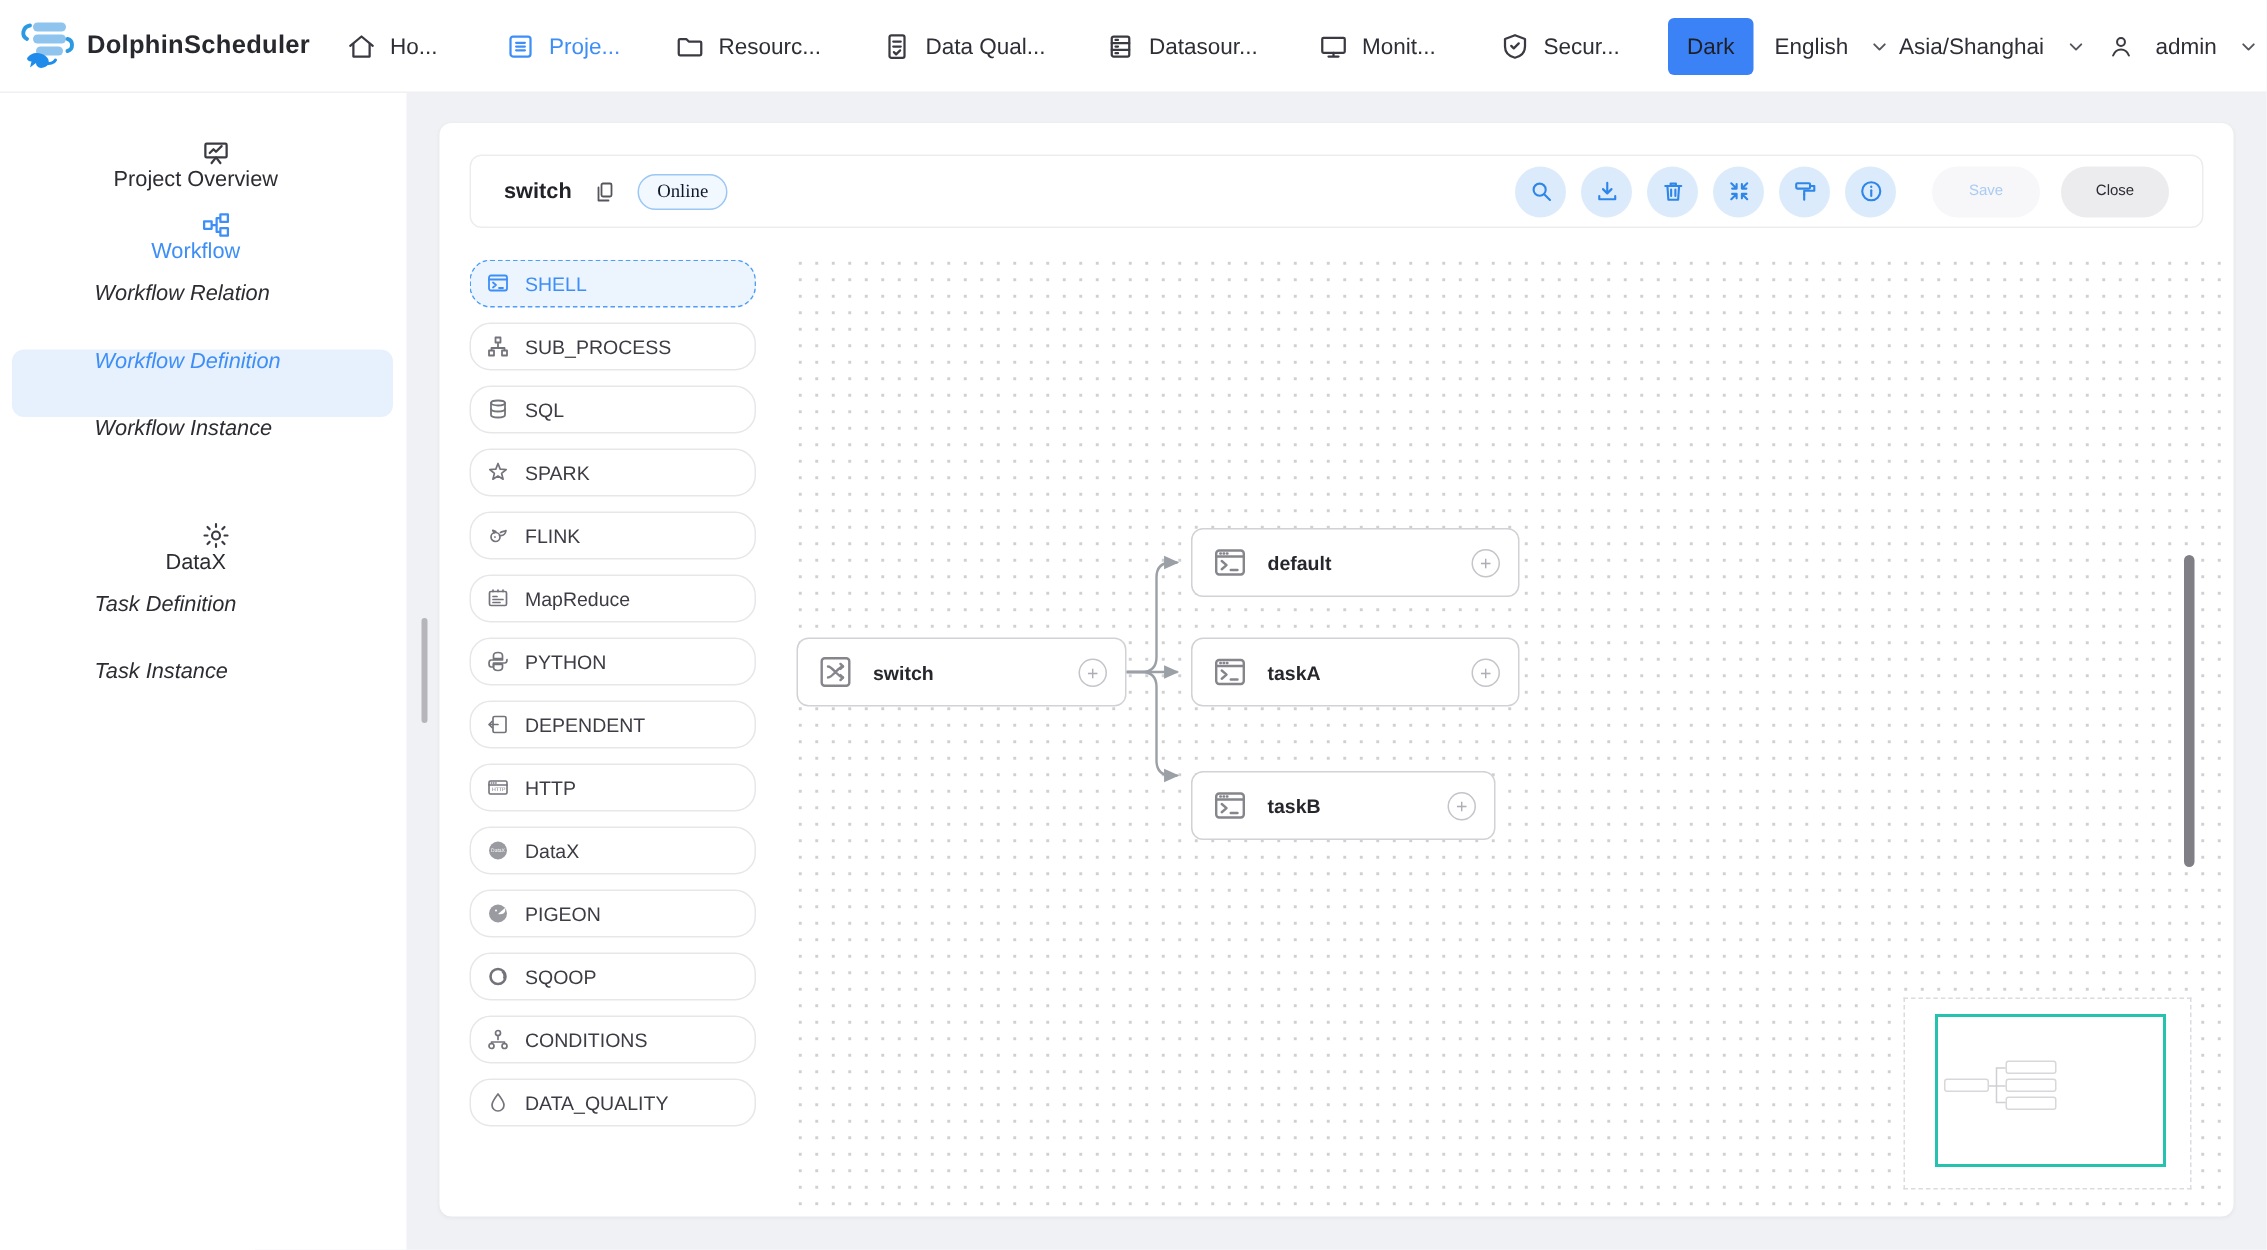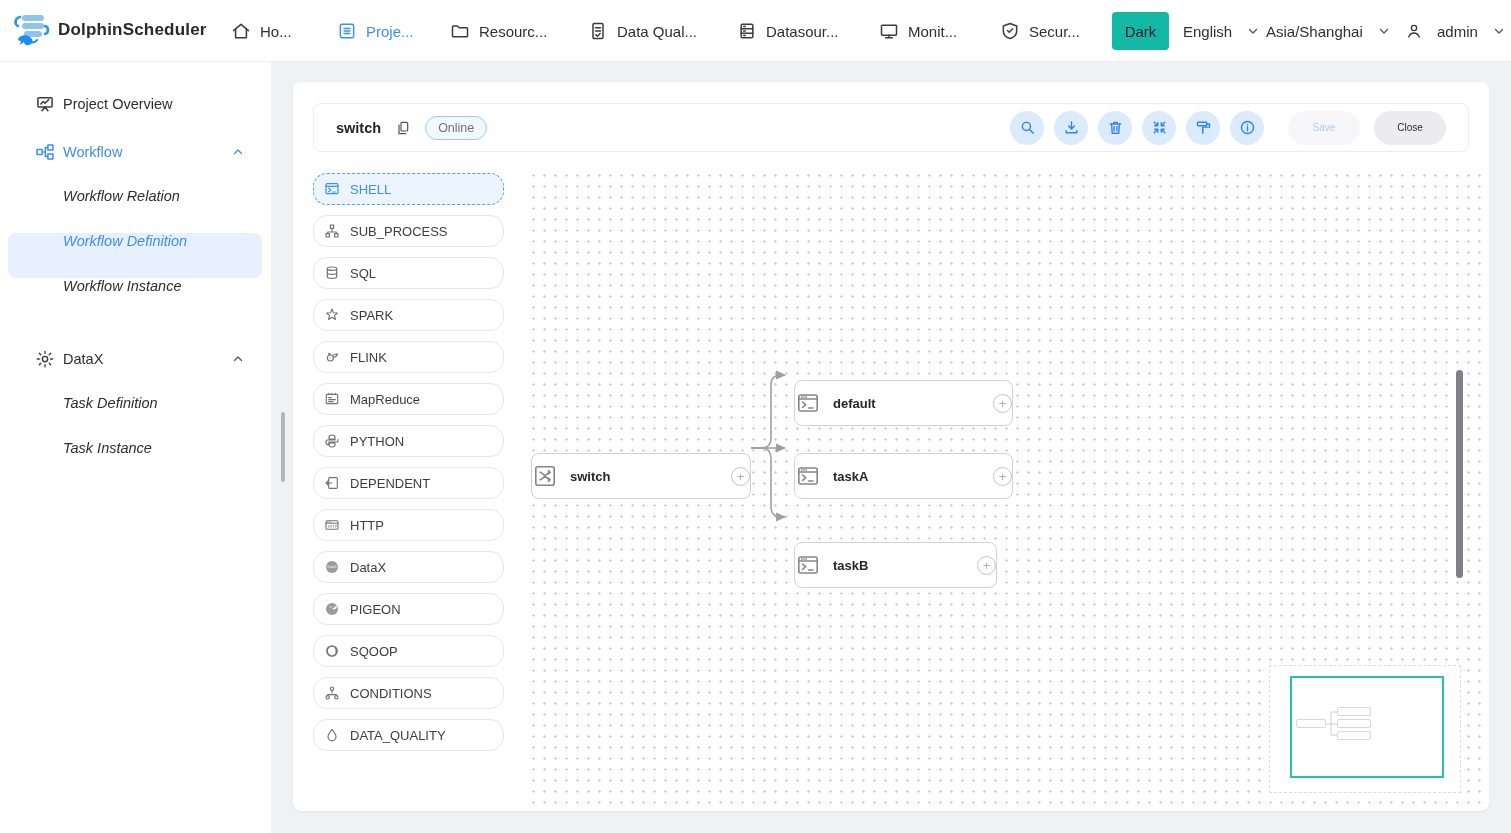--- a/index.html
+++ b/index.html
@@ -10,53 +10,53 @@
   
   .topnav { position:absolute; left:0; top:0; width:1511px; height:62px;
     background:#fff; border-bottom:1px solid #f0f0f3; z-index:20; }
   .brand { position:absolute; left:10px; top:8px; display:flex; align-items:center; gap:4px; }
   .brand-text { font-size:17px; font-weight:700; color:#28282f; letter-spacing:.2px; }
   .nav-tab { position:absolute; top:0; height:62px; display:flex; align-items:center; gap:9px;
     font-size:15px; color:#2e2e36; cursor:pointer; }
   .nav-tab svg { width:20px; height:20px; color:#3a3a42; }
   .nav-tab.active { color:#3e8ef7; }
   .nav-tab.active svg { color:#3e8ef7; }
-  .theme-btn { position:absolute; left:1112px; top:12px; width:57px; height:38px; background:#14b8a6;
+  .theme-btn { position:absolute; left:1112px; top:12px; width:57px; height:38px; background:#3b82f6;
     border:none; border-radius:4px; font-size:15px; color:#1f1f26; display:flex; align-items:center; justify-content:center;
     font-family:inherit; cursor:pointer; }
   .nav-select { position:absolute; top:0; height:62px; display:flex; align-items:center; gap:14px;
     font-size:15px; color:#2e2e36; cursor:pointer; }
   .nav-select svg.chev { width:14px; height:14px; color:#55555e; }
   .user-box svg.person { width:18px; height:18px; color:#3a3a42; }
 
   
   .sidebar { position:absolute; left:0; top:62px; width:271px; height:771px; background:#fff; }
   .side-item { display:flex; align-items:center; height:24px; margin:24px 10px 24px 0;
-    font-size:14.5px; color:#2c2c33; cursor:pointer; position:relative; }
+    font-size:14.5px; color:#2c2c33; cursor:pointer; position:relative;flex-direction:column; }
   .side-item .ic { width:20px; height:20px; margin-left:35px; margin-right:8px; color:#3a3a42; flex:0 0 auto; }
   .side-item.blue, .side-item.blue .ic { color:#3e8ef7; }
   .side-sub { display:flex; align-items:flex-start; height:45px; margin:0 9px 0 8px; padding-left:55px;
     font-size:14.5px; color:#2c2c33; border-radius:8px; cursor:pointer;font-style:italic; }
   .side-sub.selected { background:#e7f1fd; color:#3e8ef7; }
   .chev-up { margin-left:auto; margin-right:16px; width:14px; height:14px; color:#3e8ef7; }
   .chev-up.gray { color:#55555e; }
   .side-scroll { position:absolute; left:281px; top:412px; width:4px; height:70px; border-radius:2px;
     background:#b5b5ba; z-index:30; cursor:pointer; }
 
   
   .card { position:absolute; left:293px; top:82px; width:1196px; height:729px; background:#fff;
     border-radius:8px; box-shadow:0 1px 3px rgba(0,0,0,.05); }
 
   
   .dag-header { position:absolute; left:20px; top:21px; width:1156px; height:49px;
     border:1px solid #ededf0; border-radius:8px; display:flex; align-items:center; padding:0 22px; background:#fff; }
   .wf-name { font-size:14.5px; font-weight:700; color:#222229; }
   .copy-ic { width:16px; height:16px; color:#55555c; margin-left:14px; cursor:pointer; }
   .badge { margin-left:14px; height:24px; padding:0 12px; display:flex; align-items:center;
-    font-size:12.5px; color:#737373; background:#f2f8ff; border:1px solid #9cc7f5; border-radius:12px; }
+    font-size:12.5px; color:#0f172a; background:#f2f8ff; border:1px solid #9cc7f5; border-radius:12px;font-family:Liberation Serif, serif; }
   .hdr-right { margin-left:auto; display:flex; align-items:center; gap:10px; }
   .circ-btn { width:34px; height:34px; border-radius:50%; background:#dcebfb; border:none;
     display:flex; align-items:center; justify-content:center; cursor:pointer; }
   .circ-btn svg { width:17px; height:17px; color:#2e86e8; }
   .pill-btn { height:34px; min-width:72px; padding:0 18px; border:none; border-radius:17px;
     font-size:10px; font-family:inherit; display:flex; align-items:center; justify-content:center; cursor:pointer; }
   .save { background:#f7f7f9; color:#aacbf2; margin-left:14px; cursor:default; }
   .close { background:#ececef; color:#2c2c32; margin-left:4px; }
 
   
@@ -66,21 +66,21 @@
   
   .task-list { position:absolute; left:20px; top:91px; width:191px; }
   .task-item { height:32px; margin-bottom:10px; background:#fff; border:1px solid #e7e7ea; border-radius:14px;
     display:flex; align-items:center; padding:0 10px; font-size:13px; color:#3c3c44; cursor:grab; }
   .task-item .tic { width:16px; height:16px; margin-right:10px; color:#73737b; flex:0 0 auto; }
   .task-item.selected { border:1px dashed #4d9ef8; background:#ecf4fe; color:#3e8ef7; }
   .task-item.selected .tic { color:#3e8ef7; }
 
   
   .node { position:absolute; width:220px; height:46px; background:#fff; border:1px solid #d2d2d6;
-    border-radius:8px; display:flex; align-items:center; padding:0 0; cursor:pointer;margin-top:28px; }
+    border-radius:8px; display:flex; align-items:center; padding:0 12px; cursor:pointer; }
   .node .nic { width:26px; height:24px; color:#85858c; margin-right:12px; flex:0 0 auto; }
   .node .nlabel { font-size:13px; font-weight:700; color:#26262d; }
   .node .plus { margin-left:auto; width:19px; height:19px; border-radius:50%; border:1px solid #c4c4ca;
     color:#aeaeb4; display:flex; align-items:center; justify-content:center; font-size:13px; line-height:1; cursor:pointer; }
 
   .edges { position:absolute; left:0; top:0; pointer-events:none; }
 
   
   .minimap { position:absolute; left:976px; top:583px; width:192px; height:128px; background:#fff;
     border:1px dashed #dcdce0; }

